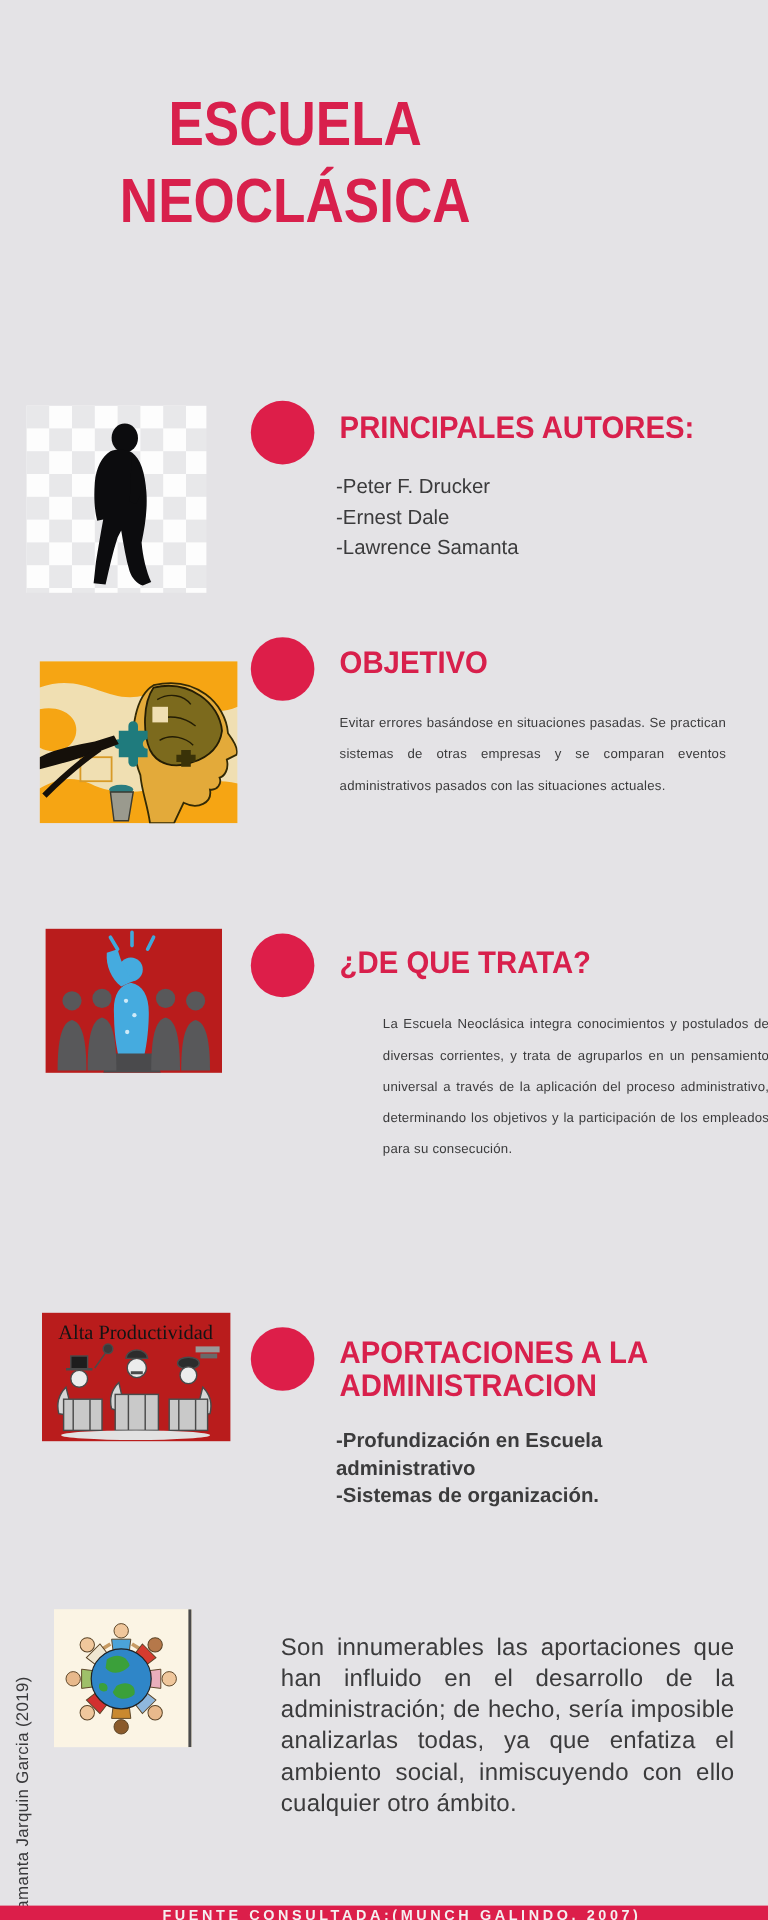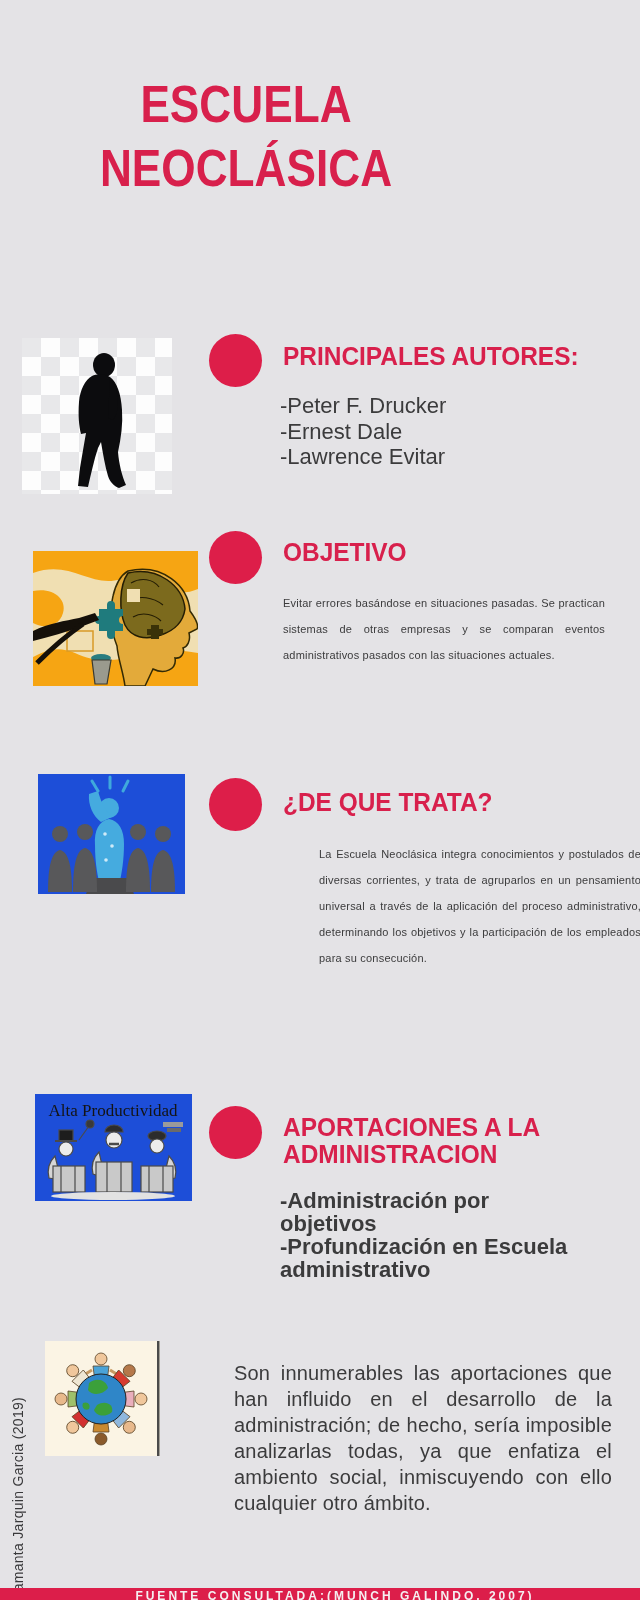--- a/index.html
+++ b/index.html
@@ -23,38 +23,38 @@
     border-radius:50%;background:#dd1e49;
   }
 
   .h{
     position:absolute;left:283px;color:#d8204c;font-weight:800;
     font-size:26px;line-height:27px;letter-spacing:0;
     transform:scaleX(.94);transform-origin:left top;white-space:nowrap;
   }
   .h.wrap{white-space:normal;width:300px;}
 
-  .list{position:absolute;left:280px;font-size:22px;color:#3b3b3c;}
+  .list{position:absolute;left:280px;font-size:17px;color:#3b3b3c;}
   .list.plain div{line-height:25.5px;}
   .list.bold{font-weight:700;width:300px;}
   .list.bold div{line-height:23px;}
 
   .para{
     position:absolute;left:283px;width:322px;
     font-size:11px;line-height:26px;color:#3b3b3c;
     text-align:justify;letter-spacing:.2px;
   }
   .para.last{left:234px;width:378px;font-size:20px;top:1344px;}
 
   .imgbox{position:absolute;}
   .checker{
     background-image:conic-gradient(#fdfdfd 90deg,#e8e8ea 90deg 180deg,#fdfdfd 180deg 270deg,#e8e8ea 270deg);
     background-size:38px 38px;
   }
-  .whitebox{background:#1d4ed8;}
+  .whitebox{background:#b91c1c;}
 
   .credit{
     position:absolute;left:10px;top:1383px;height:202px;
     writing-mode:vertical-rl;transform:rotate(180deg);
     font-size:14px;color:#39393b;letter-spacing:.3px;white-space:nowrap;
   }
 
   .footer-bar{position:absolute;left:0;top:1572px;width:640px;height:28px;background:#dc1e4a;}
   .footer-text{
     position:absolute;left:0;top:1573px;width:640px;text-align:center;
@@ -79,21 +79,21 @@
         C81,116 83,128 86,138 C88,144 92,148 97,150 L104,147 C100,138 97,126 96,114
         C99,100 101,86 100,72 C99,56 95,44 88,39 C82,36 75,36 70,38 Z"></path>
       <path fill="#0c0c0e" d="M88,42 C93,46 96,55 96,64 C96,72 94,78 91,82 L86,80 C87,68 87,52 88,42 Z"></path>
     </svg>
   </div>
   <div class="dot" style="top:318px;"></div>
   <div class="h" style="top:327px;">PRINCIPALES AUTORES:</div>
   <div class="list plain" style="top:377px;">
     <div>-Peter F. Drucker</div>
     <div>-Ernest Dale</div>
-    <div>-Lawrence Evitar</div>
+    <div>-Lawrence Samanta</div>
   </div>
 
   <div class="imgbox" style="left:33px;top:535px;width:165px;height:135px;">
     <svg width="165" height="135" viewBox="0 0 165 135">
       <rect width="165" height="135" fill="#f0dfb2"></rect>
       <path fill="#f6a513" d="M0,0 H165 V38 C132,52 118,18 88,28 C58,38 38,8 0,22 Z"></path>
       <path fill="#f6a513" d="M0,135 H165 V102 C120,92 82,122 42,102 C22,93 8,102 0,106 Z"></path>
       <path fill="#f6a513" d="M0,40 C20,36 34,48 30,62 C26,76 10,78 0,72 Z"></path>
       <rect x="34" y="80" width="26" height="20" fill="none" stroke="#d89a27" stroke-width="1.5"></rect>
       <path fill="#e3aa3a" stroke="#332a05" stroke-width="1.5" d="M95,20 C130,12 155,35 157,60
@@ -175,22 +175,22 @@
         <rect x="106" y="72" width="32" height="26" fill="#c9c9c9"></rect>
         <line x1="114" y1="72" x2="114" y2="98"></line>
         <line x1="128" y1="72" x2="128" y2="98"></line>
       </g>
       <ellipse cx="78" cy="102" rx="62" ry="4" fill="#e2e2e2"></ellipse>
     </svg>
   </div>
   <div class="dot" style="top:1090px;"></div>
   <div class="h wrap" style="top:1098px;">APORTACIONES A LA ADMINISTRACION</div>
   <div class="list bold" style="top:1173px;">
-    <div>-Administración por objetivos</div>
     <div>-Profundización en Escuela administrativo</div>
+    <div>-Sistemas de organización.</div>
   </div>
 
   <div class="imgbox" style="left:45px;top:1325px;width:115px;height:115px;background:#fbf4e4;">
     <svg width="115" height="115" viewBox="0 0 115 115">
       <g>
         <g transform="rotate(0 56 58)">
           <line x1="47" y1="29" x2="34" y2="37" stroke="#c79a62" stroke-width="3"></line>
           <line x1="65" y1="29" x2="78" y2="37" stroke="#c79a62" stroke-width="3"></line>
           <path d="M48,25 h16 l-2,16 h-12 z" fill="#4ba3d8" stroke="#5a4326" stroke-width="0.8"></path>
           <circle cx="56" cy="18" r="6" fill="#f0c79c" stroke="#5a4326" stroke-width="0.8"></circle>

